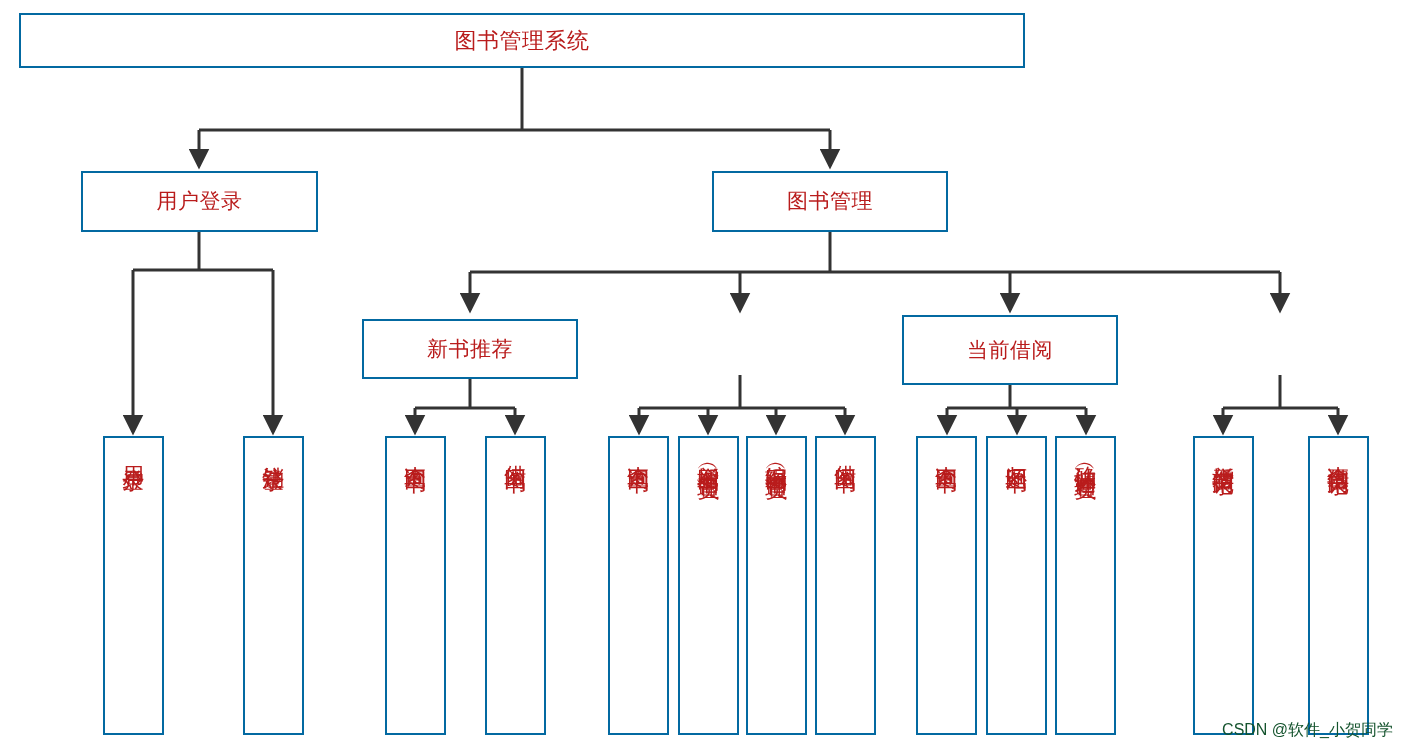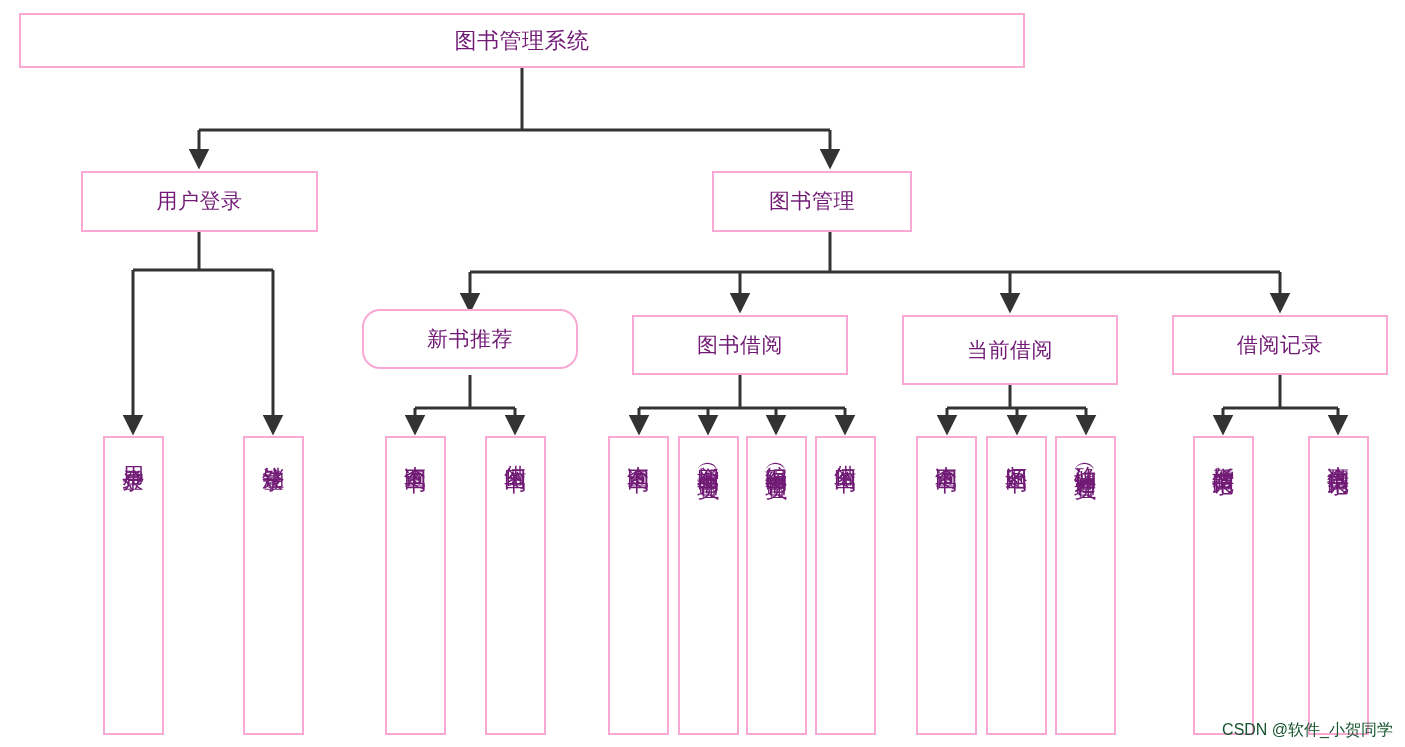--- a/index.html
+++ b/index.html
@@ -23,25 +23,25 @@
     left: 0;
     top: 0;
     width: 1405px;
     height: 747px;
     pointer-events: none;
   }
   .node {
     position: absolute;
     box-sizing: border-box;
     background: #ffffff;
-    border: 2px solid #f9a8d4;
+    border: 2px solid #0369a1;
     display: flex;
     align-items: center;
     justify-content: center;
-    color: #701a75;
+    color: #b91c1c;
   }
   .node .label {
     display: block;
     text-align: center;
     line-height: 1.18;
     letter-spacing: 0.5px;
   }
   .node.horizontal .label {
     font-size: 21px;
     white-space: nowrap;
@@ -125,35 +125,29 @@
     </g>
   </svg>
 
   <div class="node horizontal root" style="left:19px; top:13px; width:1006px; height:55px;">
     <span class="label">图书管理系统</span>
   </div>
 
   <div class="node horizontal" style="left:81px; top:171px; width:237px; height:61px;">
     <span class="label">用户登录</span>
   </div>
-  <div class="node horizontal" style="left:712px; top:171px; width:200px; height:61px;">
+  <div class="node horizontal" style="left:712px; top:171px; width:236px; height:61px;">
     <span class="label">图书管理</span>
   </div>
 
-  <div class="node horizontal" style="left:362px; top:309px; width:216px; height:60px;border-radius:18px;">
+  <div class="node horizontal" style="left:362px; top:319px; width:216px; height:60px;">
     <span class="label">新书推荐</span>
-  </div>
-  <div class="node horizontal" style="left:632px; top:315px; width:216px; height:60px;">
-    <span class="label">图书借阅</span>
   </div>
   <div class="node horizontal" style="left:902px; top:315px; width:216px; height:70px;">
     <span class="label">当前借阅</span>
-  </div>
-  <div class="node horizontal" style="left:1172px; top:315px; width:216px; height:60px;">
-    <span class="label">借阅记录</span>
   </div>
 
   <div class="node vertical" style="left:103px; top:436px; width:61px; height:299px;">
     <span class="label">用户登录</span>
   </div>
   <div class="node vertical" style="left:243px; top:436px; width:61px; height:299px;">
     <span class="label">注销登录</span>
   </div>
 
   <div class="node vertical" style="left:385px; top:436px; width:61px; height:299px;">

